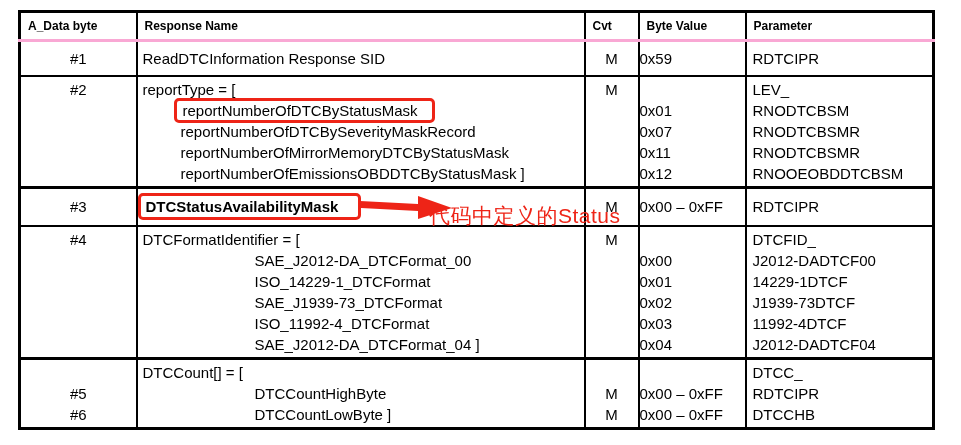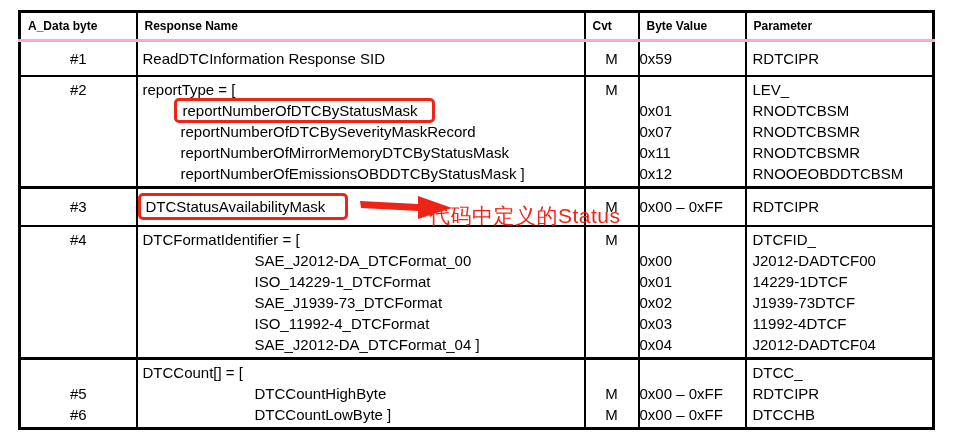--- a/index.html
+++ b/index.html
@@ -31,21 +31,21 @@
   .line { height: 21px; line-height: 21px; white-space: nowrap; }
   tbody tr:nth-child(1) .line { height: 29px; line-height: 29px; }
   tbody tr:nth-child(3) .line { height: 32px; line-height: 32px; }
   .ind1 { padding-left: 38px; }
   .ind2 { padding-left: 112px; }
   .redbox {
     display: inline-block; line-height: 19px;
     border: 3px solid var(--red); border-radius: 5px;
   }
   .box1 { padding: 0 14px 0 6px; margin: -3px 0 -3px -7px; }
-  .box2 { padding: 1px 20px 1px 5px; margin: -3px 0 -3px -5px; }
+  .box2 { padding: 1px 20px 1px 5px; margin: -3px 0 -3px -5px; font-weight: bold; }
   .annotation-layer { position: absolute; left: 0; top: 0; width: 961px; height: 445px; pointer-events: none; }
   .arrow { position: absolute; left: 358px; top: 192px; }
   .note {
     position: absolute; left: 429px; top: 202px;
     color: var(--red); font-size: 21px; letter-spacing: 0.5px; white-space: nowrap;
     font-family: "Liberation Sans", sans-serif;
   }
 </style>
 </head>
 <body>

